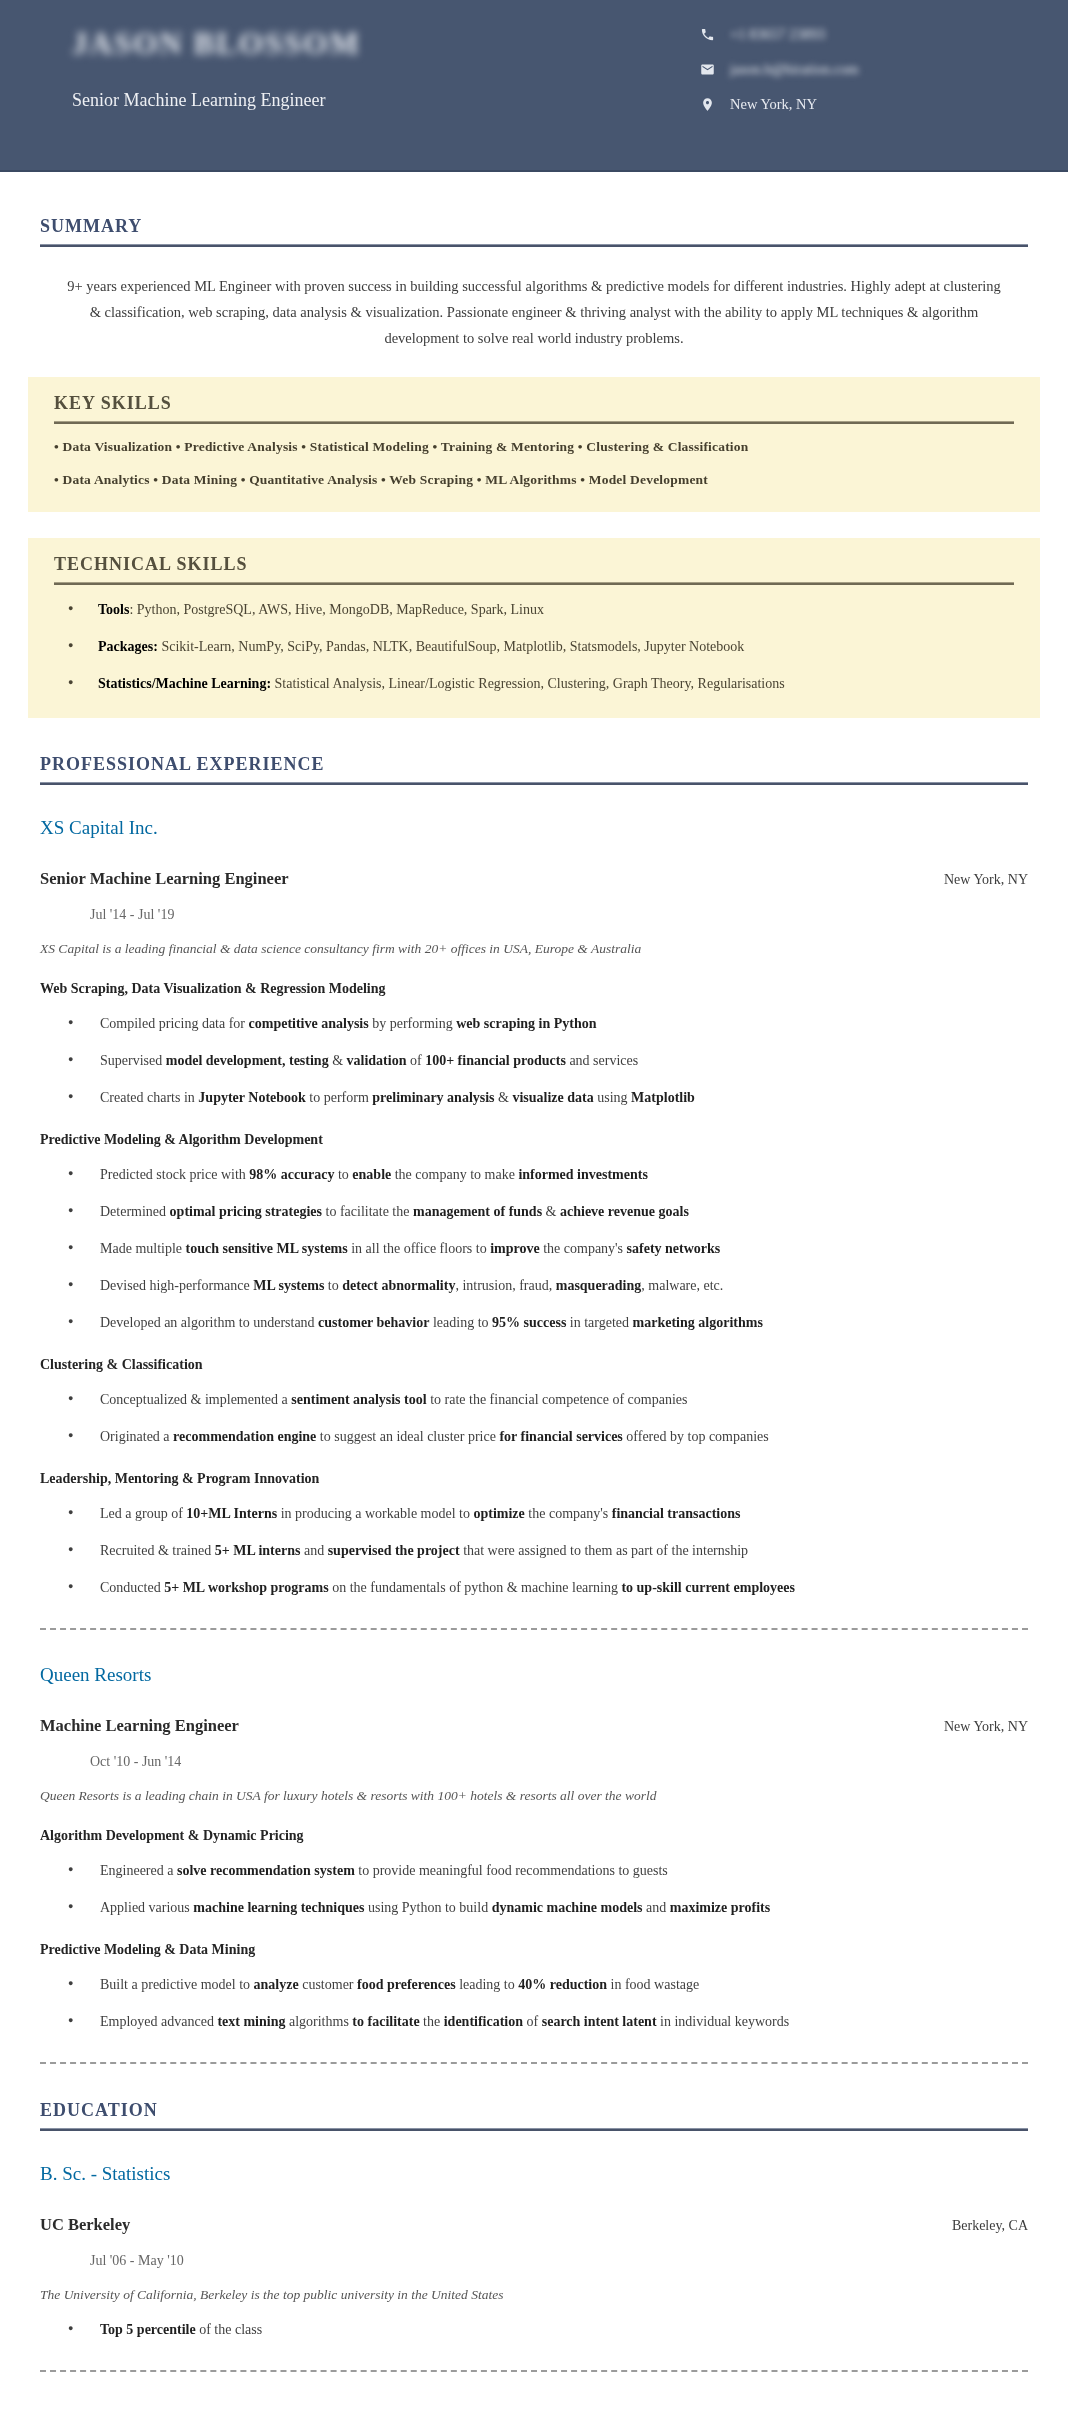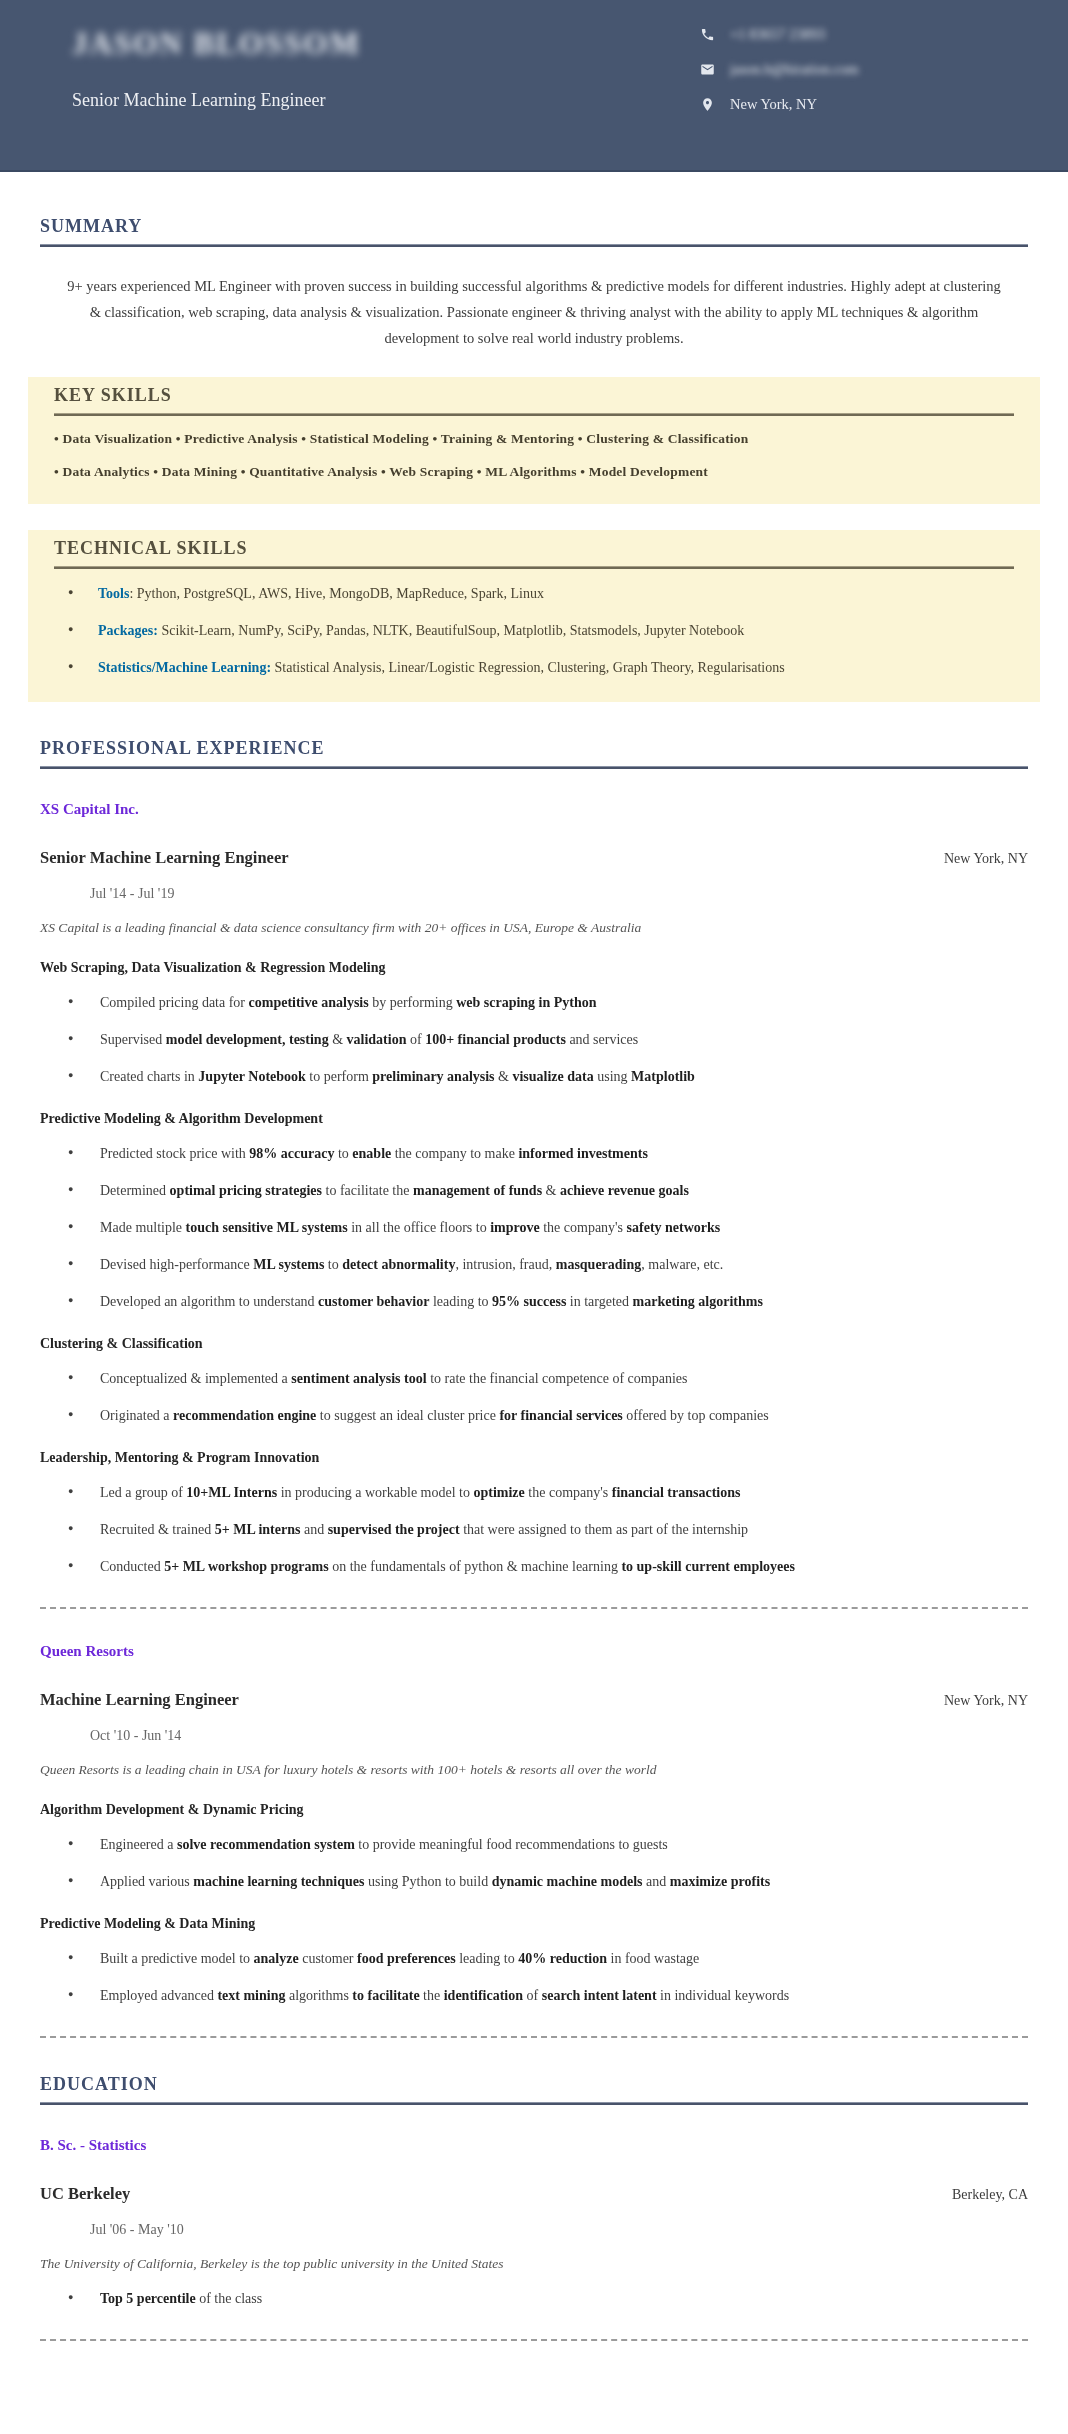--- a/index.html
+++ b/index.html
@@ -23,38 +23,38 @@
   
   main { padding:8px 40px 46px; }
   .sec { margin-top:36px; }
   .sec-heading { color:#3e4d6e; font-size:18px; font-weight:bold; letter-spacing:1px;
                  margin:0; padding-bottom:7px; border-bottom:1px solid #8a93a5;
                  box-shadow:0 2px 0 0 #49536a; display:block; }
   .summary-text { text-align:center; font-size:14.5px; line-height:1.8;
                   margin:28px 22px 0; color:#3c3c3c; }
 
   
-  .band { background:#fbf5d6; margin:26px -12px 0; padding:8px 26px 24px;
+  .band { background:#fbf5d6; margin:26px -12px 0; padding:16px 26px 24px;
           color:#4a4433;font-family:Liberation Serif, serif; }
   .band .sec-heading { color:#55503e; border-bottom:1px solid #a69f85;
                        box-shadow:0 2px 0 0 #6f6954; }
-  .band strong { color:#0369a1; }
+  .band strong { color:#000000; }
   .key-line { font-weight:bold; font-size:13.5px; color:#453f2e; margin-top:17px;
               letter-spacing:.2px; }
 
   ul.plain { list-style:none; margin:6px 0 0; padding:0; }
   li.bullet { position:relative; padding-left:60px; font-size:14px; margin-top:16px;
               line-height:1.5; }
   li.bullet::before { content:"●"; position:absolute; left:28px; top:3px; font-size:9px; }
   .band li.bullet { padding-left:44px; }
   .band li.bullet::before { left:14px; }
   strong { color:#1f1f1f; }
 
   
-  .company { color:#6d28d9; font-size:15px; font-weight:bold; margin:34px 0 0; }
+  .company { color:#0369a1; font-size:19px; font-weight:normal; margin:34px 0 0; }
   .role-row { display:flex; justify-content:space-between; align-items:baseline; margin-top:30px; }
   .role { font-size:16.5px; font-weight:bold; color:#2b2b2b; }
   .loc { font-size:14px; color:#3c3c3c; font-weight:normal; }
   .dates { color:#666666; font-size:14px; margin:18px 0 0 50px; }
   .jobdesc { font-style:italic; font-size:13.5px; color:#555555; margin:18px 0 0; }
   .group-title { font-weight:bold; font-size:14px; color:#242424; margin:24px 0 0; }
   .dashed { border:none; border-top:2px dashed #9b9b9b; margin:30px 0 0; }
 </style>
 </head>
 <body>

